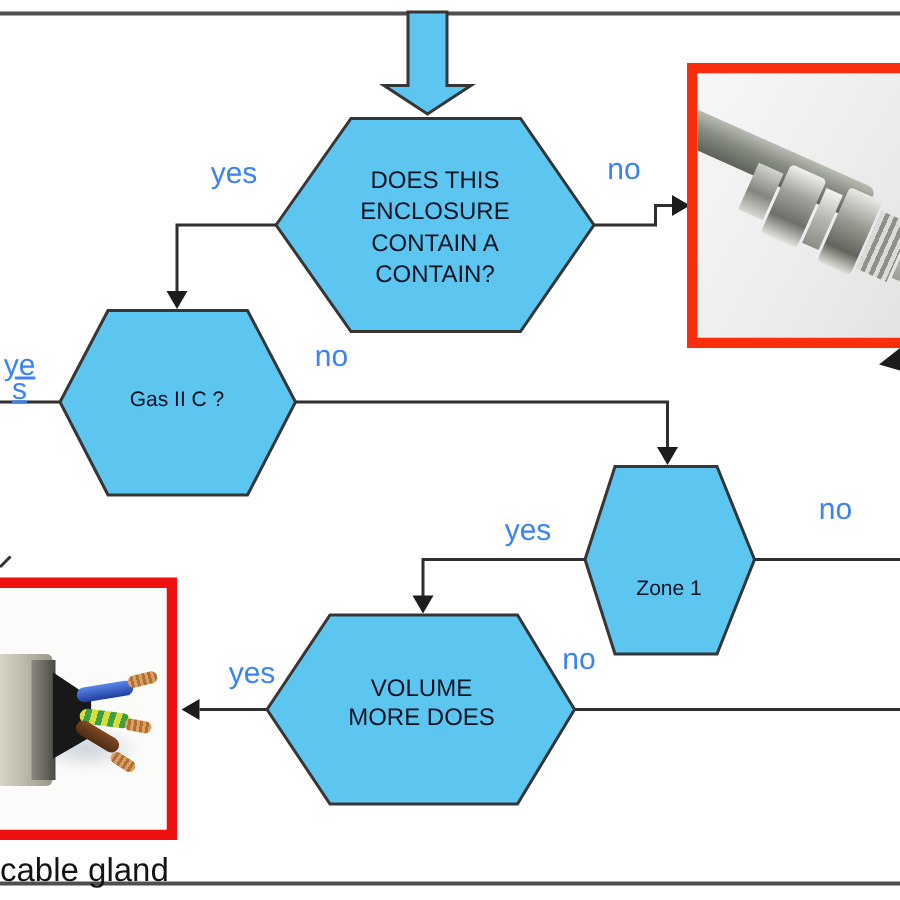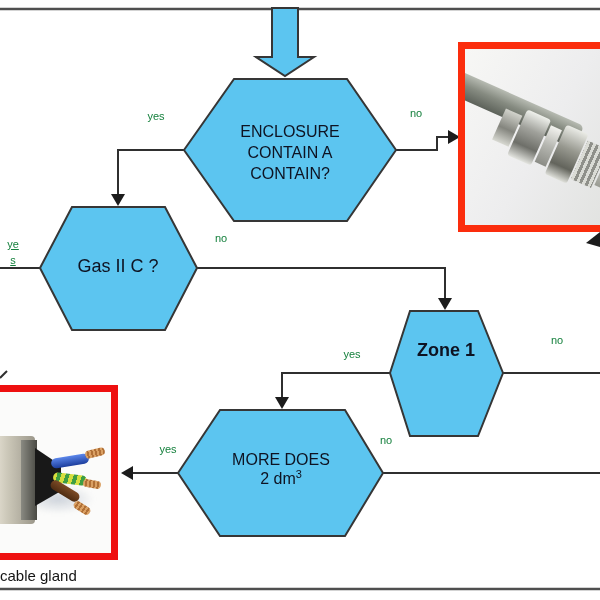--- a/index.html
+++ b/index.html
@@ -1,22 +1,22 @@
 <!DOCTYPE html>
 <html><head>
 <meta charset="utf-8">
 <style>
   html,body{margin:0;padding:0;}
   body{font-family:"Liberation Sans","DejaVu Sans",sans-serif;background:#ffffff;}
   .stage{position:relative;width:600px;height:600px;background:#ffffff;overflow:hidden;}
   .layer{position:absolute;left:0;top:0;width:600px;height:600px;}
-  .lbl{position:absolute;font-size:11px;color:#15803d;white-space:nowrap;line-height:16px;}
+  .lbl{position:absolute;font-size:20px;color:#3b82f6;white-space:nowrap;line-height:16px;}
   .ctr{transform:translateX(-50%);}
   .hextext{position:absolute;text-align:center;color:#0e1322;font-size:16px;line-height:21px;transform:translate(-50%,-50%);white-space:nowrap;}
-  .hextext.single{font-size:18px;}
+  .hextext.single{font-size:14px;}
   .hextext sup{font-size:11px;line-height:0;}
   .redbox{position:absolute;border:7px solid #fb2d0d;background:#f7f7f5;box-sizing:border-box;}
   .redbox.bottom{border-color:#ee1010;}
   .photo{position:absolute;inset:0;overflow:hidden;}
   
   .p1{background:linear-gradient(120deg,#f7f7f5 0%,#ededee 55%,#e2e3e1 100%);}
   .p1 .cable{position:absolute;left:-18px;top:16px;width:150px;height:25px;border-radius:5px;
     background:linear-gradient(to bottom,#b7bbb2,#868b81 45%,#5d625a);transform:rotate(24deg);transform-origin:left top;}
   .p1 .gland{position:absolute;left:34px;top:46px;width:124px;height:58px;display:flex;align-items:center;gap:2px;
     transform:rotate(24deg);transform-origin:left center;}
@@ -36,21 +36,21 @@
   .p2 .cone{position:absolute;left:40px;top:56px;width:26px;height:58px;background:#181818;
     clip-path:polygon(0 0,100% 30%,100% 74%,0 100%);}
   .wire{position:absolute;border-radius:5px;}
   .copper{position:absolute;height:8px;border-radius:4px;background:repeating-linear-gradient(90deg,#daa063 0 2px,#b06f35 2px 4px);}
   .w-blue{left:56px;top:64px;width:38px;height:10px;background:linear-gradient(#5b86ea,#1d3e9d);transform:rotate(-9deg);}
   .c-blue{left:90px;top:57px;width:20px;transform:rotate(-14deg);}
   .w-gy{left:58px;top:82px;width:34px;height:10px;background:repeating-linear-gradient(100deg,#d6de3e 0 4px,#3e9e42 4px 8px);transform:rotate(7deg);}
   .c-gy{left:88px;top:88px;width:18px;transform:rotate(10deg);}
   .w-brown{left:54px;top:94px;width:32px;height:10px;background:linear-gradient(#7d4b26,#4f2c12);transform:rotate(31deg);}
   .c-brown{left:78px;top:112px;width:18px;transform:rotate(33deg);}
-  .caption{position:absolute;left:0;top:567px;font-size:15px;color:#141414;}
+  .caption{position:absolute;left:0;top:567px;font-size:22px;color:#141414;}
 </style>
 </head>
 <body>
 
 <div class="stage">
 
   <svg class="layer" width="600" height="600" viewBox="0 0 600 600">
 
     <line x1="0" y1="9" x2="600" y2="9" stroke="#4f4f4f" stroke-width="2.6"></line>
     <line x1="0" y1="589" x2="600" y2="589" stroke="#4f4f4f" stroke-width="2.6"></line>
@@ -80,29 +80,30 @@
 
     <g fill="#5cc5f0" stroke="#363636" stroke-width="2">
       <polygon points="184,150 234,79 347,79 396,150 347,221 234,221"></polygon>
       <polygon points="40,268 72,207 165,207 197,268 165,330 72,330"></polygon>
       <polygon points="390,373 410,311 478,311 503,373 478,436 410,436"></polygon>
       <polygon points="178,473 220,410 345,410 383,473 345,536 220,536"></polygon>
     </g>
   </svg>
 
   <div class="hextext" style="left:290px;top:152px;">
+    <div>DOES THIS</div>
     <div>ENCLOSURE</div>
     <div>CONTAIN A</div>
     <div>CONTAIN?</div>
   </div>
   <div class="hextext single" style="left:118px;top:266px;">Gas II C ?</div>
-  <div class="hextext single" style="left:446px;top:350px;font-weight:bold;">Zone 1</div>
+  <div class="hextext single" style="left:446px;top:392px;">Zone 1</div>
   <div class="hextext" style="left:281px;top:469px;line-height:19px;">
+    <div>VOLUME</div>
     <div>MORE DOES</div>
-    <div><span>2 dm</span><sup>3</sup></div>
   </div>
 
   <div class="lbl ctr" style="left:156px;top:108px;">yes</div>
   <div class="lbl ctr" style="left:416px;top:105px;">no</div>
   <div class="lbl" style="left:0;top:236px;width:26px;text-align:center;text-decoration:underline;">
     <div>ye</div>
     <div>s</div>
   </div>
   <div class="lbl ctr" style="left:221px;top:230px;">no</div>
   <div class="lbl ctr" style="left:352px;top:346px;">yes</div>

